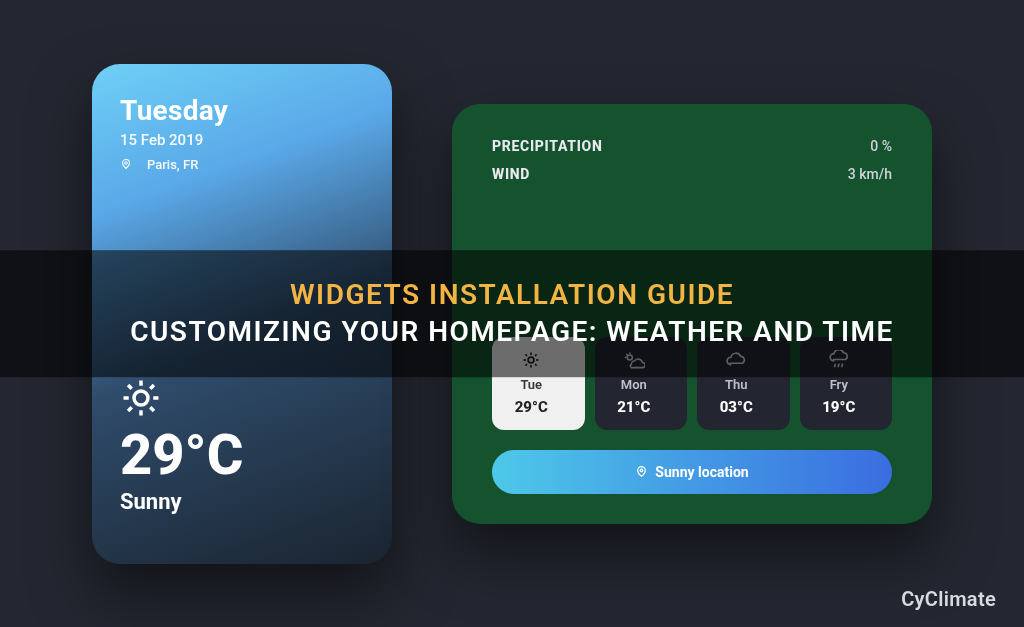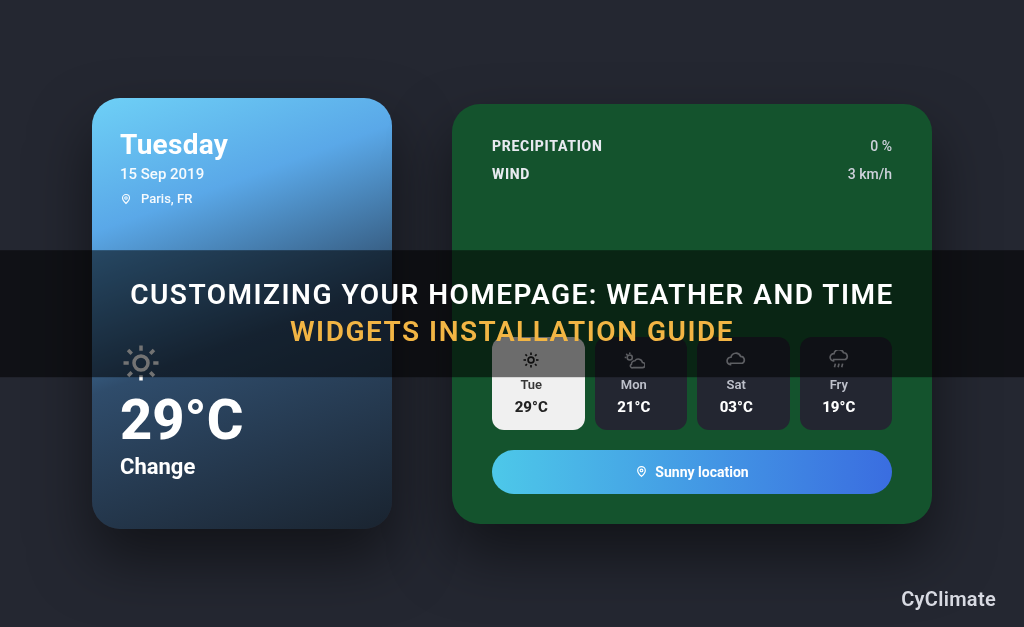--- a/index.html
+++ b/index.html
@@ -14,32 +14,32 @@
     position: relative;
     width: 100%;
     height: 100%;
     display: flex;
     align-items: center;
     justify-content: center;
     gap: 60px;
   }
   .card-left {
     width: 300px;
-    height: 431px;
+    height: 500px;
     border-radius: 28px;
     background: linear-gradient(160deg, #6ed0f6 0%, #5aa8e8 25%, #2f4c6b 55%, #1a2430 100%);
     position: relative;
     padding: 30px 28px;
     color: #fff;
     box-shadow: 0 30px 60px rgba(0,0,0,0.5);
     overflow: hidden;
   }
   .card-left .day { font-size: 28px; font-weight: 700; letter-spacing: 0.3px; }
   .card-left .date { font-size: 15px; font-weight: 500; margin-top: 4px; opacity: 0.95; }
-  .card-left .loc { font-size: 13px; font-weight: 500; margin-top: 8px; display: flex; align-items: center; gap: 9px; opacity: 0.95; text-align: right; }
+  .card-left .loc { font-size: 13px; font-weight: 500; margin-top: 8px; display: flex; align-items: center; gap: 15px; opacity: 0.95; text-align: right; }
   .card-left .temp-block { position: absolute; left: 28px; bottom: 50px; }
   .card-left .sun-ico { margin-bottom: 8px; }
   .card-left .temp { font-size: 56px; font-weight: 800; line-height: 1; }
   .card-left .condition { font-size: 22px; font-weight: 700; margin-top: 6px; }
 
   .card-right {
     width: 480px;
     height: 420px;
     border-radius: 28px;
     background: #14532d;
@@ -125,21 +125,21 @@
 
   svg { display: block; }
 </style>
 </head>
 <body>
 
 <div class="stage">
 
   <div class="card-left">
     <div class="day">Tuesday</div>
-    <div class="date">15 Sep 2019</div>
+    <div class="date">15 Feb 2019</div>
     <div class="loc">
       <span>
         <svg width="12" height="12" viewBox="0 0 24 24" fill="none" stroke="#fff" stroke-width="2.2">
           <path d="M12 21s-7-6.2-7-11a7 7 0 0 1 14 0c0 4.8-7 11-7 11z"></path>
             <circle cx="12" cy="10" r="2.5"></circle>
         </svg>
       </span>
       <span>Paris, FR</span>
     </div>
     <div class="temp-block">
@@ -150,21 +150,21 @@
             <line x1="12" y1="19" x2="12" y2="22"></line>
           <line x1="2" y1="12" x2="5" y2="12"></line>
             <line x1="19" y1="12" x2="22" y2="12"></line>
           <line x1="4.6" y1="4.6" x2="6.7" y2="6.7"></line>
             <line x1="17.3" y1="17.3" x2="19.4" y2="19.4"></line>
           <line x1="4.6" y1="19.4" x2="6.7" y2="17.3"></line>
             <line x1="17.3" y1="6.7" x2="19.4" y2="4.6"></line>
         </svg>
       </div>
       <div class="temp">29°C</div>
-      <div class="condition">Change</div>
+      <div class="condition">Sunny</div>
     </div>
   </div>
 
   <div class="card-right">
     <div class="stats">
       <div class="stat-row">
         <span class="stat-label">PRECIPITATION</span>
         <span class="stat-val">0 %</span>
       </div>
       <div class="stat-row">
@@ -203,21 +203,21 @@
         </span>
         <span class="d-label">Mon</span>
         <span class="d-temp">21°C</span>
       </div>
       <div class="day-tile dark">
         <span class="ico">
           <svg width="22" height="18" viewBox="0 0 24 18" fill="none" stroke="#cfd2dc" stroke-width="1.8">
             <path d="M6 14a4 4 0 0 1 .5-8A5.5 5.5 0 0 1 17 5a4 4 0 0 1 2 7.5H6z"></path>
           </svg>
         </span>
-        <span class="d-label">Sat</span>
+        <span class="d-label">Thu</span>
         <span class="d-temp">03°C</span>
       </div>
       <div class="day-tile dark">
         <span class="ico">
           <svg width="22" height="20" viewBox="0 0 24 22" fill="none" stroke="#cfd2dc" stroke-width="1.8">
             <path d="M6 12a4 4 0 0 1 .5-8A5.5 5.5 0 0 1 17 3a4 4 0 0 1 2 7.5H6z"></path>
             <line x1="8" y1="15" x2="7" y2="19"></line>
               <line x1="12" y1="15" x2="11" y2="19"></line>
               <line x1="16" y1="15" x2="15" y2="19"></line>
           </svg>
@@ -233,17 +233,17 @@
           <path d="M12 21s-7-6.2-7-11a7 7 0 0 1 14 0c0 4.8-7 11-7 11z"></path>
             <circle cx="12" cy="10" r="2.5"></circle>
         </svg>
       </span>
       <span>Sunny location</span>
     </button>
   </div>
 </div>
 
 <div class="title-band">
+  <div class="line accent">WIDGETS INSTALLATION GUIDE</div>
   <div class="line">CUSTOMIZING YOUR HOMEPAGE: WEATHER AND TIME</div>
-  <div class="line accent">WIDGETS INSTALLATION GUIDE</div>
 </div>
 
 <div class="brand">CyClimate</div>
 
 </body></html>

